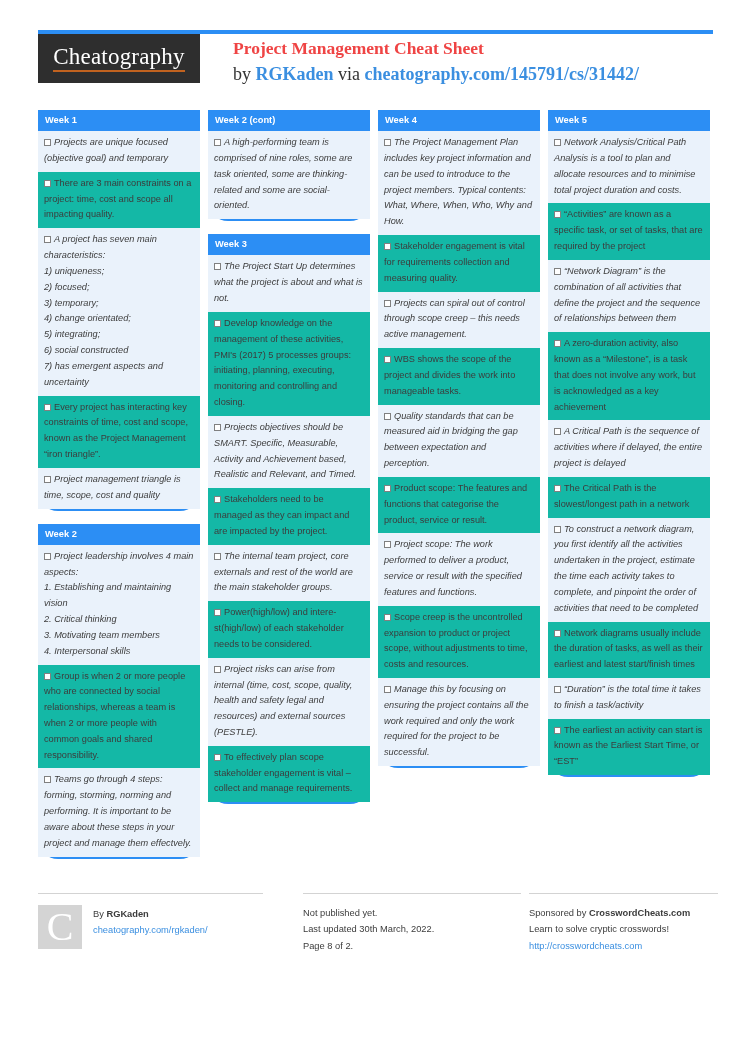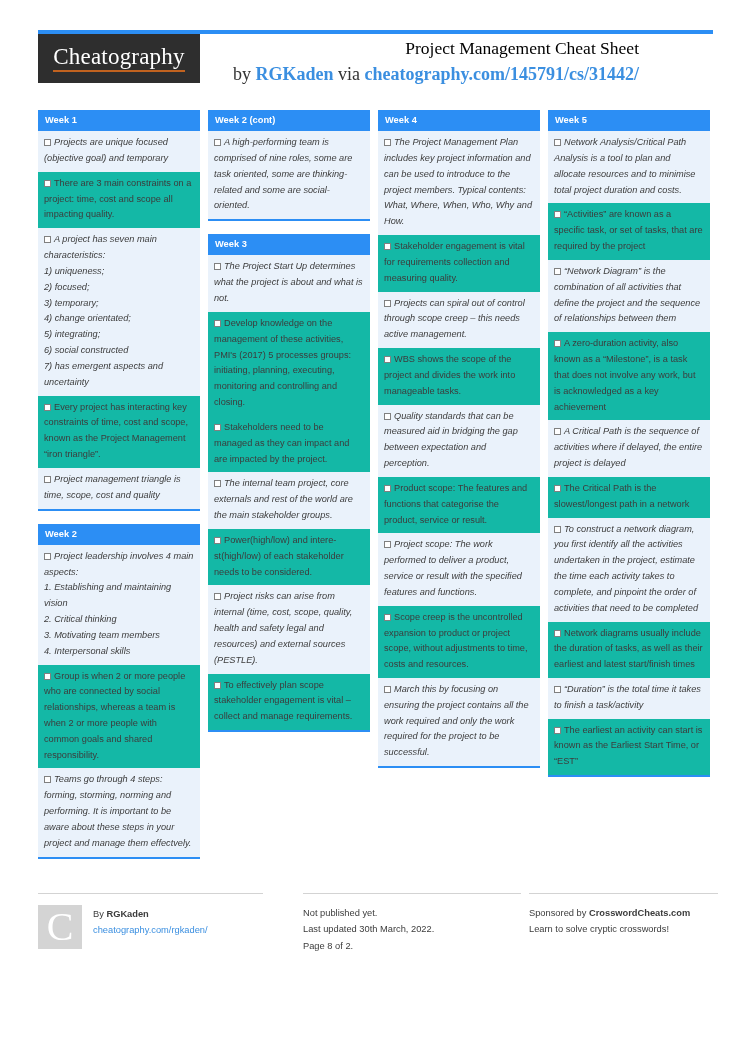--- a/index.html
+++ b/index.html
@@ -48,24 +48,23 @@
     border-bottom: 2px solid #c1621f;
     line-height: 1;
   }
   .header-text {
     margin-left: 33px;
     padding-top: 4px;
   }
   .sheet-title {
     font-family: "Liberation Serif", serif;
     font-size: 17.5px;
-    color: #000000;
+    color: #ef4444;
     line-height: 1.25;
-    font-weight: normal;
-    text-align: right;
+    font-weight: bold;
   }
   .byline {
     font-family: "Liberation Serif", serif;
     font-size: 18px;
     color: #333;
     margin-top: 3px;
     line-height: 1.3;
   }
   .byline a, .byline .lnk { color: #3b8fe0; font-weight: bold; text-decoration: none; }
   .byline .author { color: #3b8fe0; font-weight: bold; }
@@ -77,20 +76,21 @@
     width: 675px;
     display: flex;
     gap: 8px;
   }
   .column { width: 162px; flex: 0 0 162px; }
 
   .card {
     margin-bottom: 13px;
     border-bottom: 2px solid #2c8ef4;
     background: #ffffff;
+    border-radius: 20px;
   }
   .card-title {
     background: #2c8ef4;
     color: #ffffff;
     font-size: 9.3px;
     font-weight: bold;
     padding: 5px 6px 5px 7px;
     line-height: 1.2;
   }
   .row {
@@ -182,39 +182,40 @@
       </div>
       <div class="column">
         <div class="card">
           <div class="card-title">Week 2 (cont)</div>
           <div class="row alt"><span class="cb"></span><span class="txt">A high-performing team is comprised of nine roles, some are task oriented, some are thinking-related and some are social-oriented.</span></div>
         </div>
         <div class="card">
           <div class="card-title">Week 3</div>
           <div class="row alt"><span class="cb"></span><span class="txt">The Project Start Up determines what the project is about and what is not.</span></div>
           <div class="row"><span class="cb"></span><span class="txt">Develop knowledge on the management of these activities, PMI's (2017) 5 processes groups: initiating, planning, executing, monitoring and controlling and closing.</span></div>
+          <div class="row alt"><span class="cb"></span><span class="txt">Projects objectives should be SMART. Specific, Measurable, Activity and Achievement based, Realistic and Relevant, and Timed.</span></div>
           <div class="row"><span class="cb"></span><span class="txt">Stakeholders need to be managed as they can impact and are impacted by the project.</span></div>
           <div class="row alt"><span class="cb"></span><span class="txt">The internal team project, core externals and rest of the world are the main stakeholder groups.</span></div>
           <div class="row"><span class="cb"></span><span class="txt">Power(high/low) and intere­st(high/low) of each stakeholder needs to be considered.</span></div>
           <div class="row alt"><span class="cb"></span><span class="txt">Project risks can arise from internal (time, cost, scope, quality, health and safety legal and resources) and external sources (PESTLE).</span></div>
           <div class="row"><span class="cb"></span><span class="txt">To effectively plan scope stakeholder engagement is vital – collect and manage requir­ements.</span></div>
         </div>
       </div>
       <div class="column">
         <div class="card">
           <div class="card-title">Week 4</div>
           <div class="row alt"><span class="cb"></span><span class="txt">The Project Management Plan includes key project inform­ation and can be used to introduce to the project members. Typical contents: What, Where, When, Who, Why and How.</span></div>
           <div class="row"><span class="cb"></span><span class="txt">Stakeholder engagement is vital for requirements collection and measuring quality.</span></div>
           <div class="row alt"><span class="cb"></span><span class="txt">Projects can spiral out of control through scope creep – this needs active management.</span></div>
           <div class="row"><span class="cb"></span><span class="txt">WBS shows the scope of the project and divides the work into manageable tasks.</span></div>
           <div class="row alt"><span class="cb"></span><span class="txt">Quality standards that can be measured aid in bridging the gap between expectation and perception.</span></div>
           <div class="row"><span class="cb"></span><span class="txt">Product scope: The features and functions that categorise the product, service or result.</span></div>
           <div class="row alt"><span class="cb"></span><span class="txt">Project scope: The work performed to deliver a product, service or result with the specified features and functions.</span></div>
           <div class="row"><span class="cb"></span><span class="txt">Scope creep is the uncont­rolled expansion to product or project scope, without adjust­ments to time, costs and resources.</span></div>
-          <div class="row alt"><span class="cb"></span><span class="txt">March this by focusing on ensuring the project contains all the work required and only the work required for the project to be successful.</span></div>
+          <div class="row alt"><span class="cb"></span><span class="txt">Manage this by focusing on ensuring the project contains all the work required and only the work required for the project to be successful.</span></div>
         </div>
       </div>
       <div class="column">
         <div class="card">
           <div class="card-title">Week 5</div>
           <div class="row alt"><span class="cb"></span><span class="txt">Network Analysis/Critical Path Analysis is a tool to plan and allocate resources and to minimise total project duration and costs.</span></div>
           <div class="row"><span class="cb"></span><span class="txt">“Activities” are known as a specific task, or set of tasks, that are required by the project</span></div>
           <div class="row alt"><span class="cb"></span><span class="txt">“Network Diagram” is the combination of all activities that define the project and the sequence of relationships between them</span></div>
           <div class="row"><span class="cb"></span><span class="txt">A zero-duration activity, also known as a “Milestone”, is a task that does not involve any work, but is acknowledged as a key achievement</span></div>
           <div class="row alt"><span class="cb"></span><span class="txt">A Critical Path is the sequence of activities where if delayed, the entire project is delayed</span></div>
@@ -236,16 +237,17 @@
       </div>
     </div>
     <div class="fcol fcol-2">
       <div>Not published yet.</div>
       <div>Last updated 30th March, 2022.</div>
       <div>Page 8 of 2.</div>
     </div>
     <div class="fcol fcol-3">
       <div><span>Sponsored by </span><b>CrosswordCheats.com</b></div>
       <div>Learn to solve cryptic crosswords!</div>
+      <div class="lnk">http://crosswordcheats.com</div>
     </div>
   </div>
 
 </div>
 
 </body></html>

